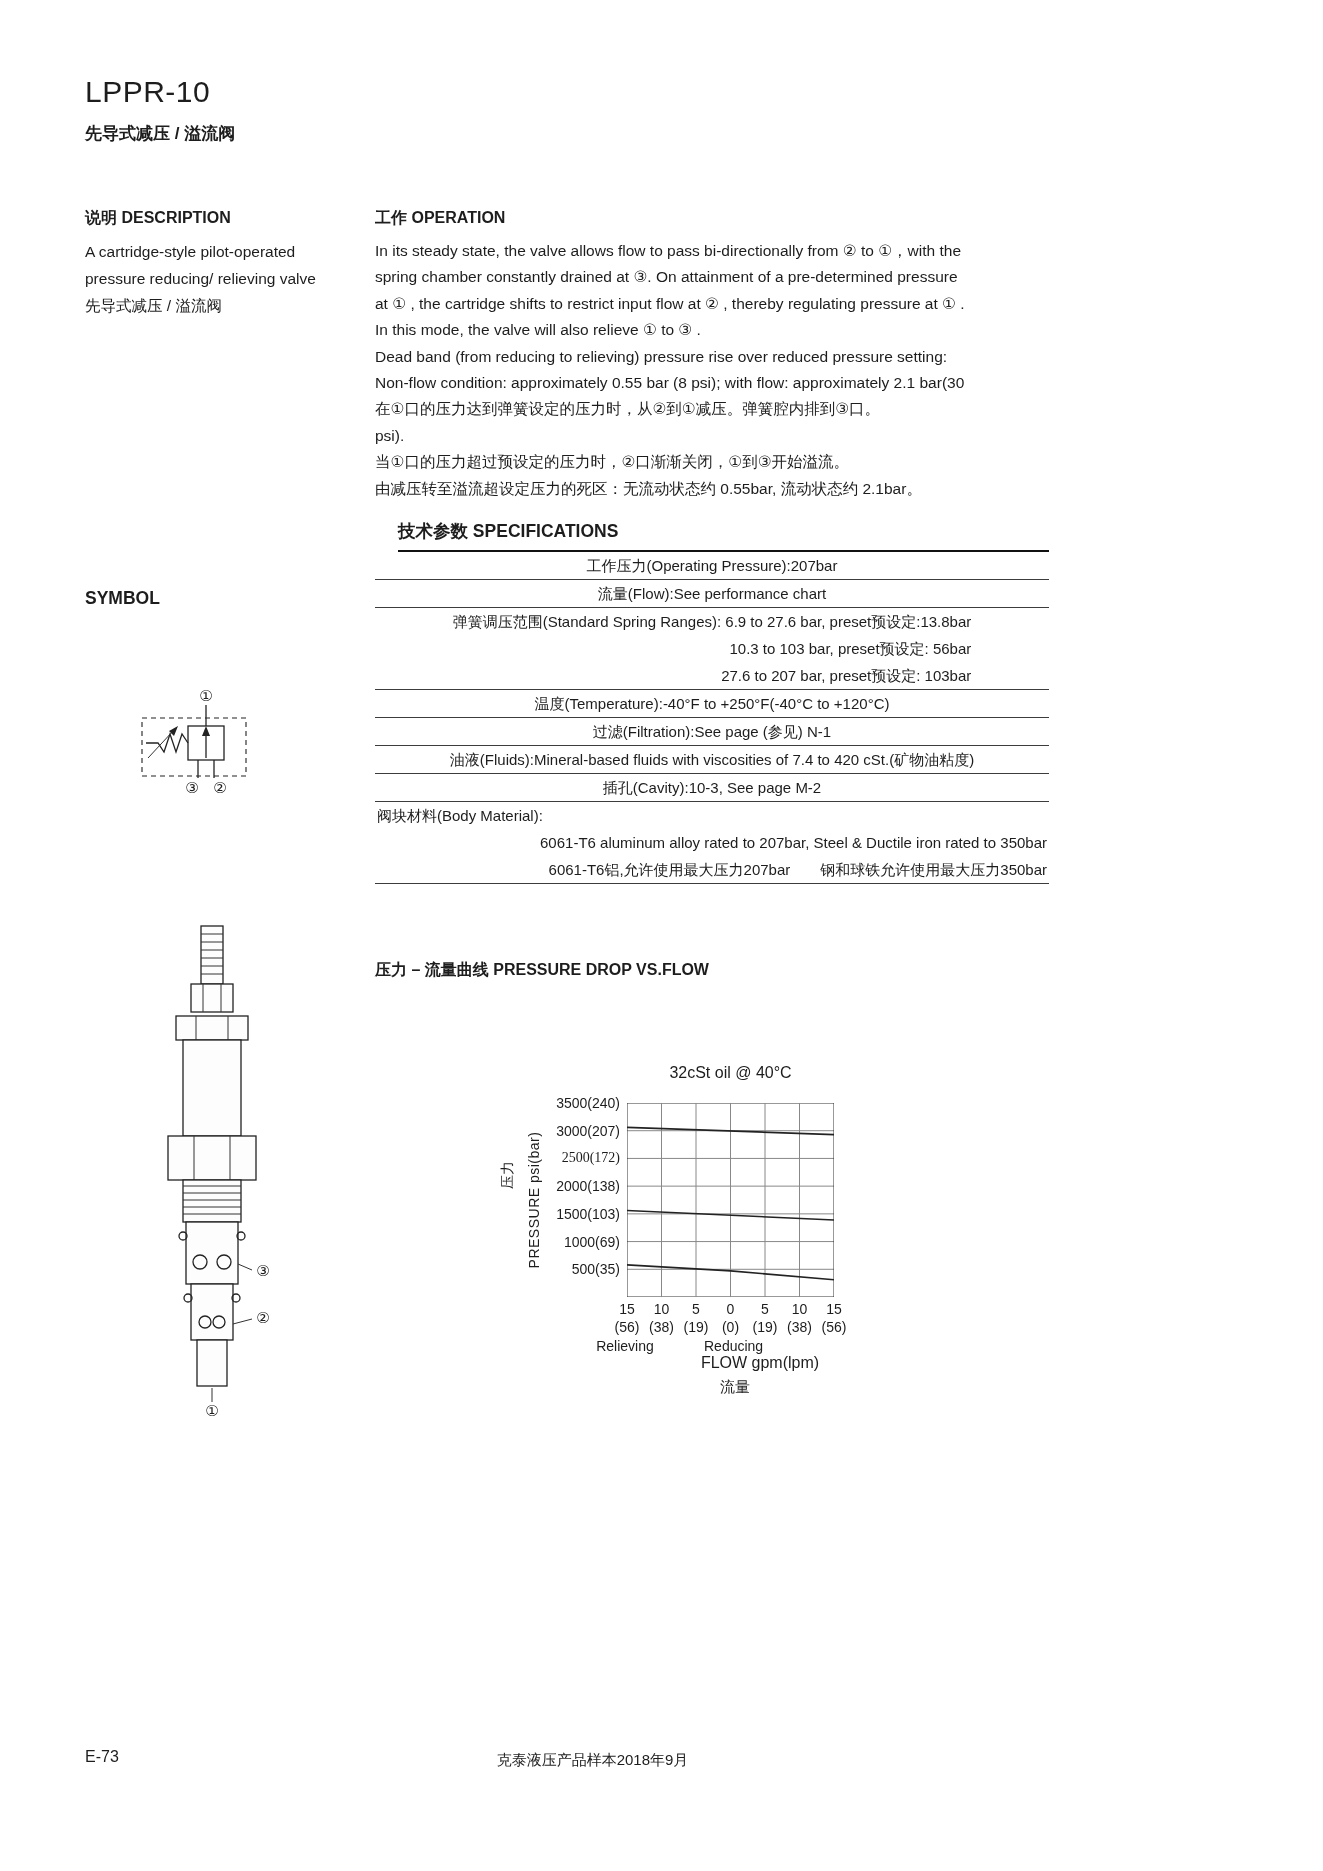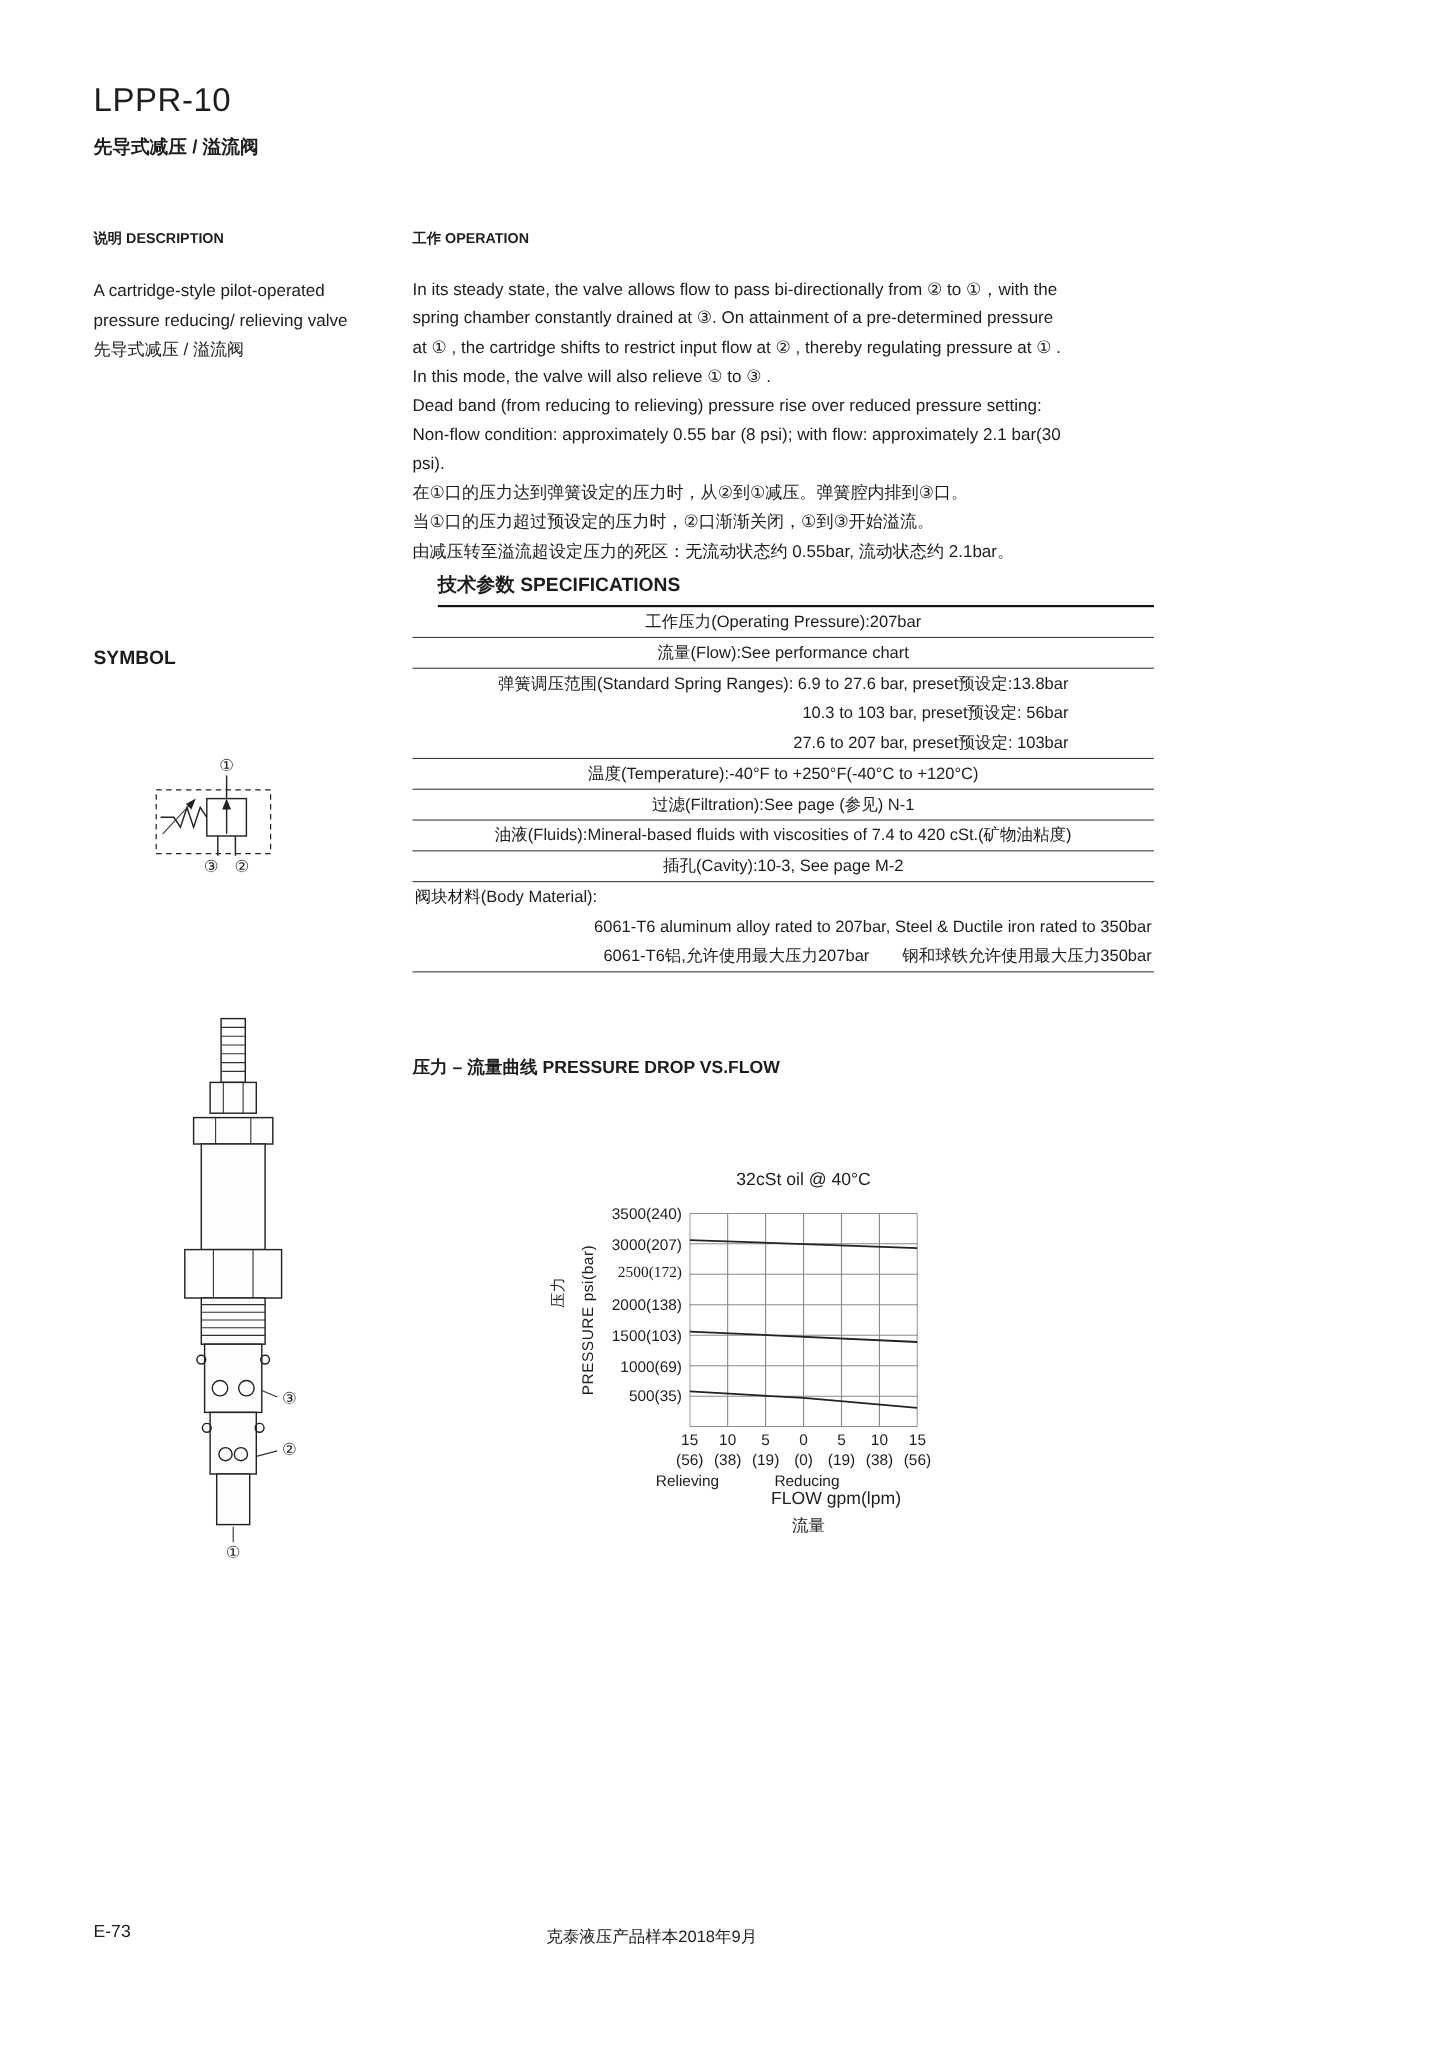--- a/index.html
+++ b/index.html
@@ -4,21 +4,21 @@
 <style>
   html,body{margin:0;padding:0;background:#e8e8e8;}
   .page{
     position:relative; width:1323px; height:1871px; background:#ffffff;
     color:#1d1d1d; font-family:"Liberation Sans","DejaVu Sans",sans-serif;
     overflow:hidden; margin:0 auto;
   }
   .page-title{position:absolute;left:85px;top:75px;font-size:30px;font-weight:400;letter-spacing:0.5px;}
   .page-subtitle{position:absolute;left:85px;top:122px;font-size:17px;font-weight:bold;}
 
-  h2.sec{font-size:13px;font-weight:bold;margin:0 0 25px 0;}
+  h2.sec{font-size:16px;font-weight:bold;margin:0 0 9px 0;}
   .desc-block{position:absolute;left:85px;top:208px;width:278px;}
   .desc-block .line{font-size:15.5px;line-height:27px;}
   .symbol-label{position:absolute;left:85px;top:588px;font-size:17.5px;font-weight:bold;}
 
   .op-block{position:absolute;left:375px;top:208px;width:680px;}
   .op-block .line{font-size:15.5px;line-height:26.4px;}
 
   .spec-table{position:absolute;left:375px;top:519px;width:674px;}
   .spec-heading{font-size:17.5px;font-weight:bold;padding-bottom:7px;border-bottom:2px solid #111;margin-left:23px;}
   .spec-row{display:flex;justify-content:center;align-items:flex-start;
@@ -149,22 +149,22 @@
   </svg>
 
   <section class="op-block">
     <h2 class="sec">工作 OPERATION</h2>
     <div class="line">In its steady state, the valve allows flow to pass bi-directionally from ② to ①，with the</div>
     <div class="line">spring chamber constantly drained at ③. On attainment of a pre-determined pressure</div>
     <div class="line">at ① , the cartridge shifts to restrict input flow at ② , thereby regulating pressure at ① .</div>
     <div class="line">In this mode, the valve will also relieve ① to ③ .</div>
     <div class="line">Dead band (from reducing to relieving) pressure rise over reduced pressure setting:</div>
     <div class="line">Non-flow condition: approximately 0.55 bar (8 psi); with flow: approximately 2.1 bar(30</div>
+    <div class="line">在①口的压力达到弹簧设定的压力时，从②到①减压。弹簧腔内排到③口。</div>
     <div class="line">psi).</div>
-    <div class="line">在①口的压力达到弹簧设定的压力时，从②到①减压。弹簧腔内排到③口。</div>
     <div class="line">当①口的压力超过预设定的压力时，②口渐渐关闭，①到③开始溢流。</div>
     <div class="line">由减压转至溢流超设定压力的死区：无流动状态约 0.55bar, 流动状态约 2.1bar。</div>
   </section>
 
   <section class="spec-table">
     <div class="spec-heading">技术参数 SPECIFICATIONS</div>
 
     <div class="spec-row">
       <span class="lbl">工作压力(Operating Pressure):</span>
       <span class="val">207bar</span>

